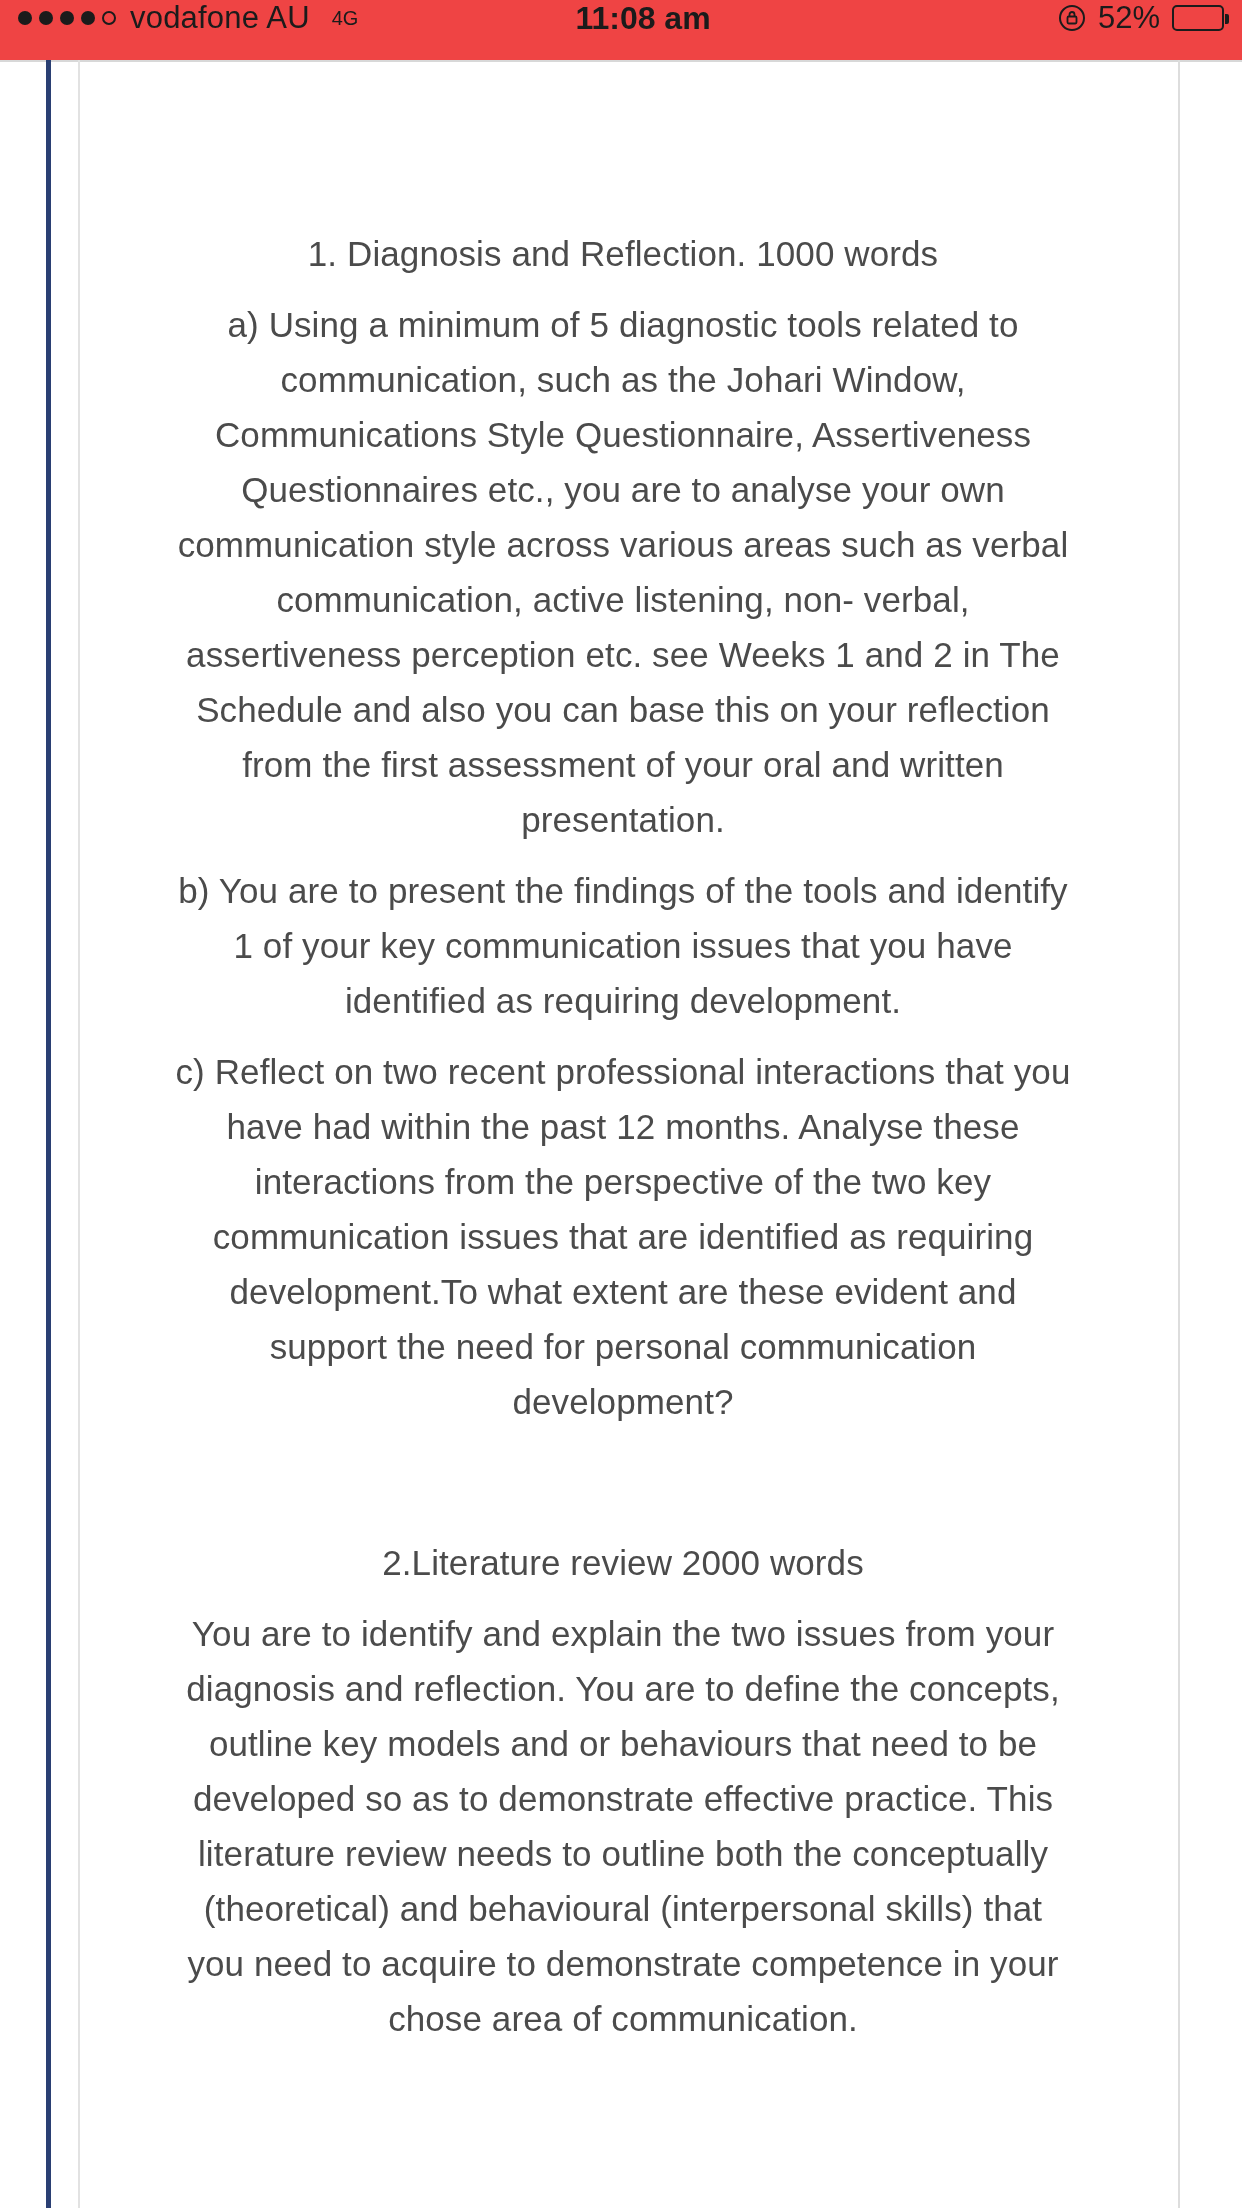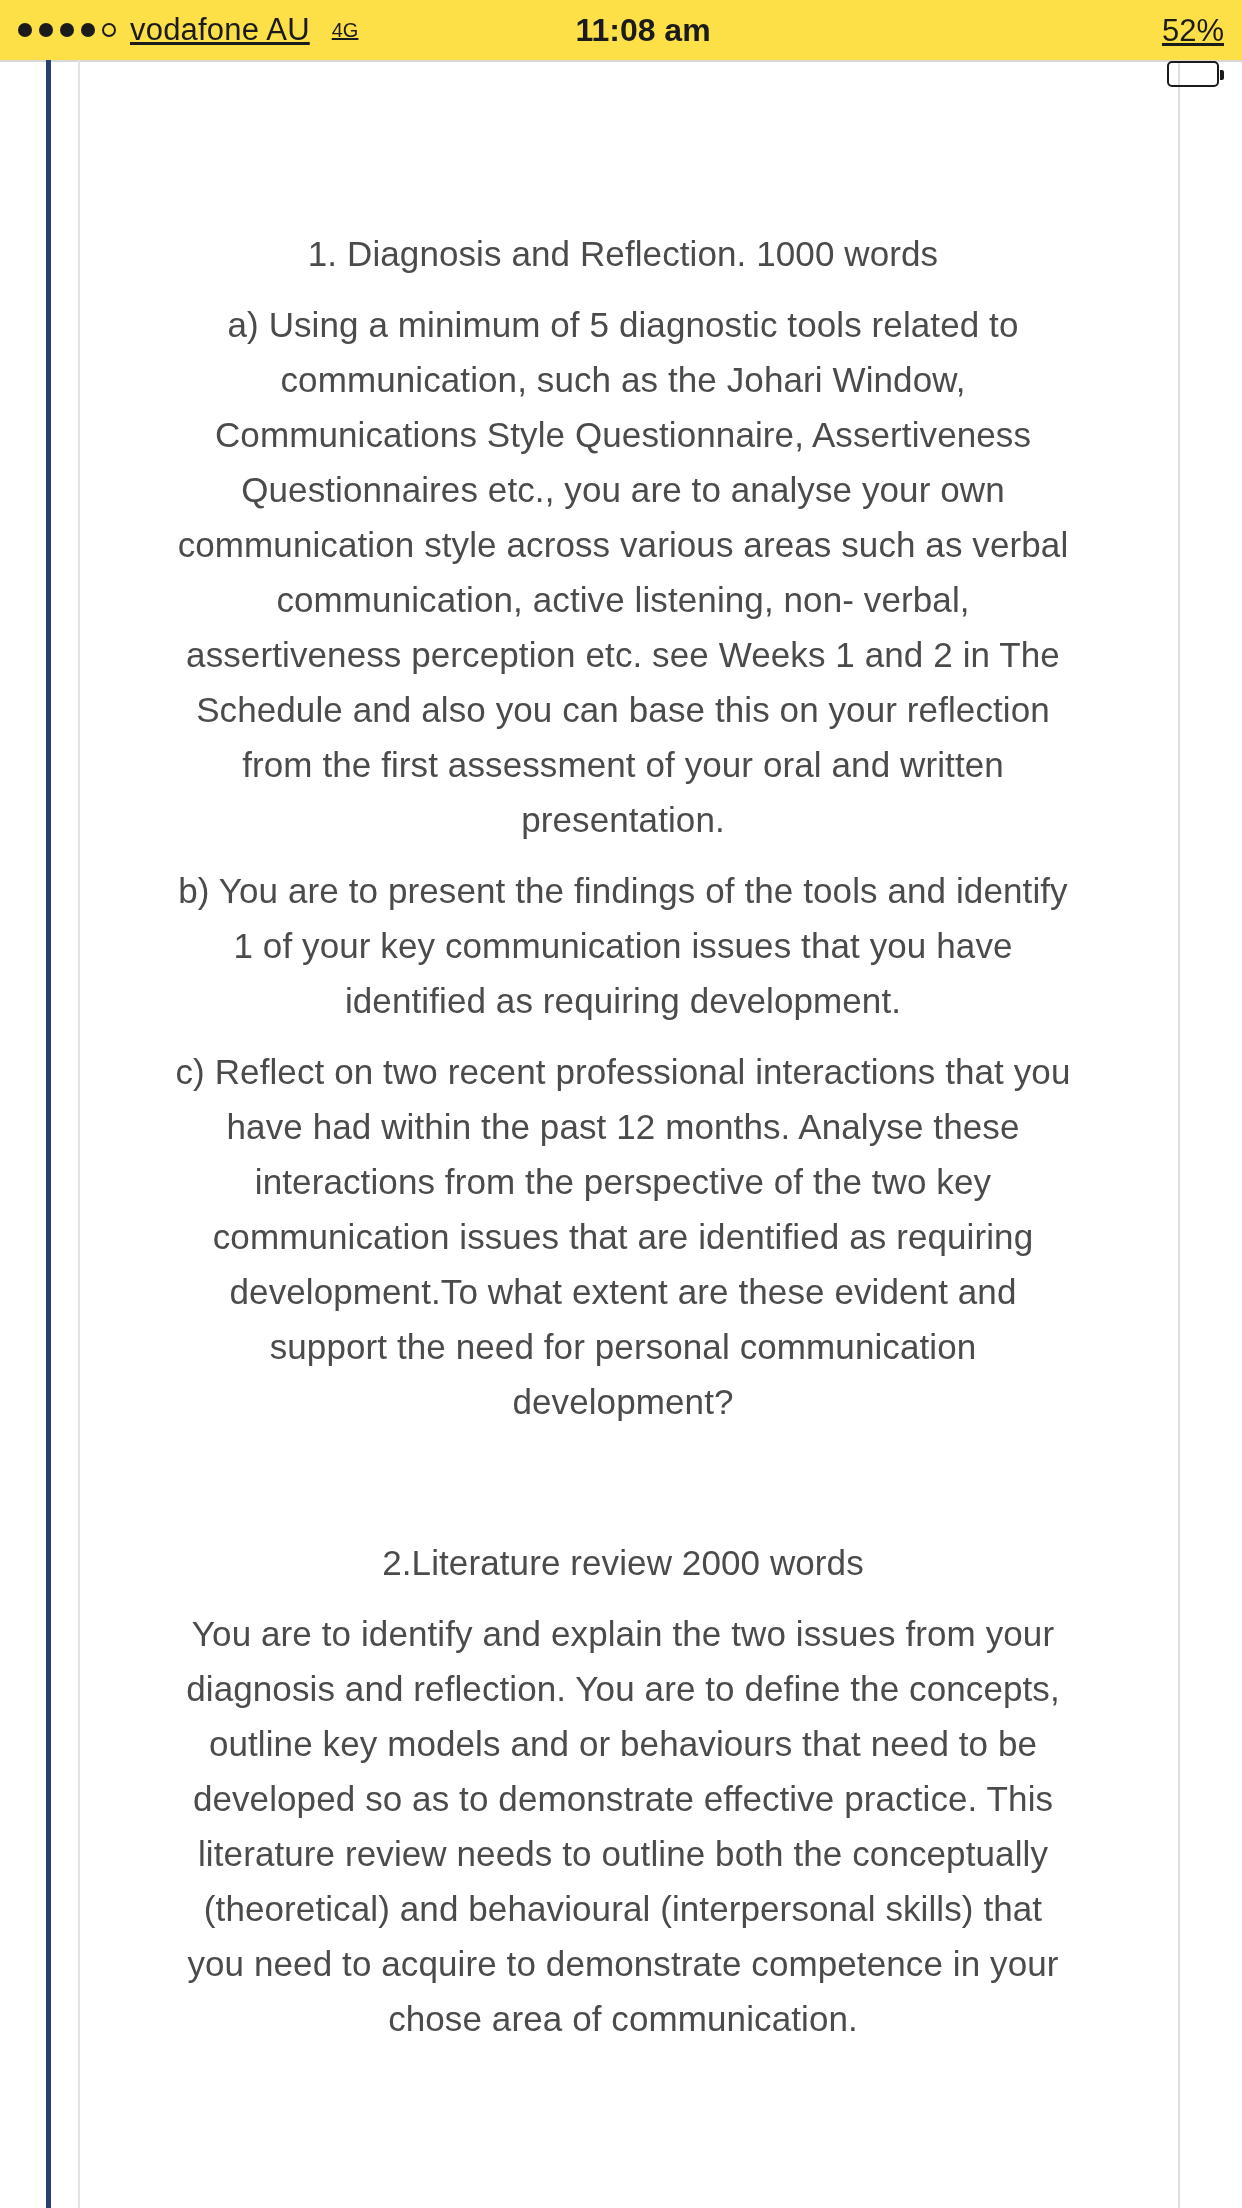--- a/index.html
+++ b/index.html
@@ -12,29 +12,28 @@
     height: 2208px;
     font-family: "Liberation Sans", sans-serif;
     overflow: hidden;
     position: relative;
   }
 
   
   .status-bar {
     height: 60px;
     width: 100%;
-    background: #fde047;
-    display: flex;
-    align-items: center;
+    background: #ef4444;
+    display: flex;
+    align-items: flex-start;
     padding: 0 18px;
     box-sizing: border-box;
     font-size: 31px;
     color: #1b1b1b;
     position: relative;
-    text-decoration: underline;
   }
   .status-left {
     display: flex;
     align-items: center;
     gap: 10px;
     flex: 0 0 auto;
   }
   .signal-dots {
     display: flex;
     align-items: center;
@@ -71,21 +70,20 @@
     pointer-events: none;
     padding-left: 44px;
   }
   .status-right {
     margin-left: auto;
     display: flex;
     align-items: center;
     gap: 12px;
     position: relative;
     z-index: 2;
-    flex-direction: column;
   }
   .lock-icon {
     width: 28px;
     height: 28px;
     display: inline-block;
   }
   .battery-pct {
     font-size: 31px;
   }
   .battery {

